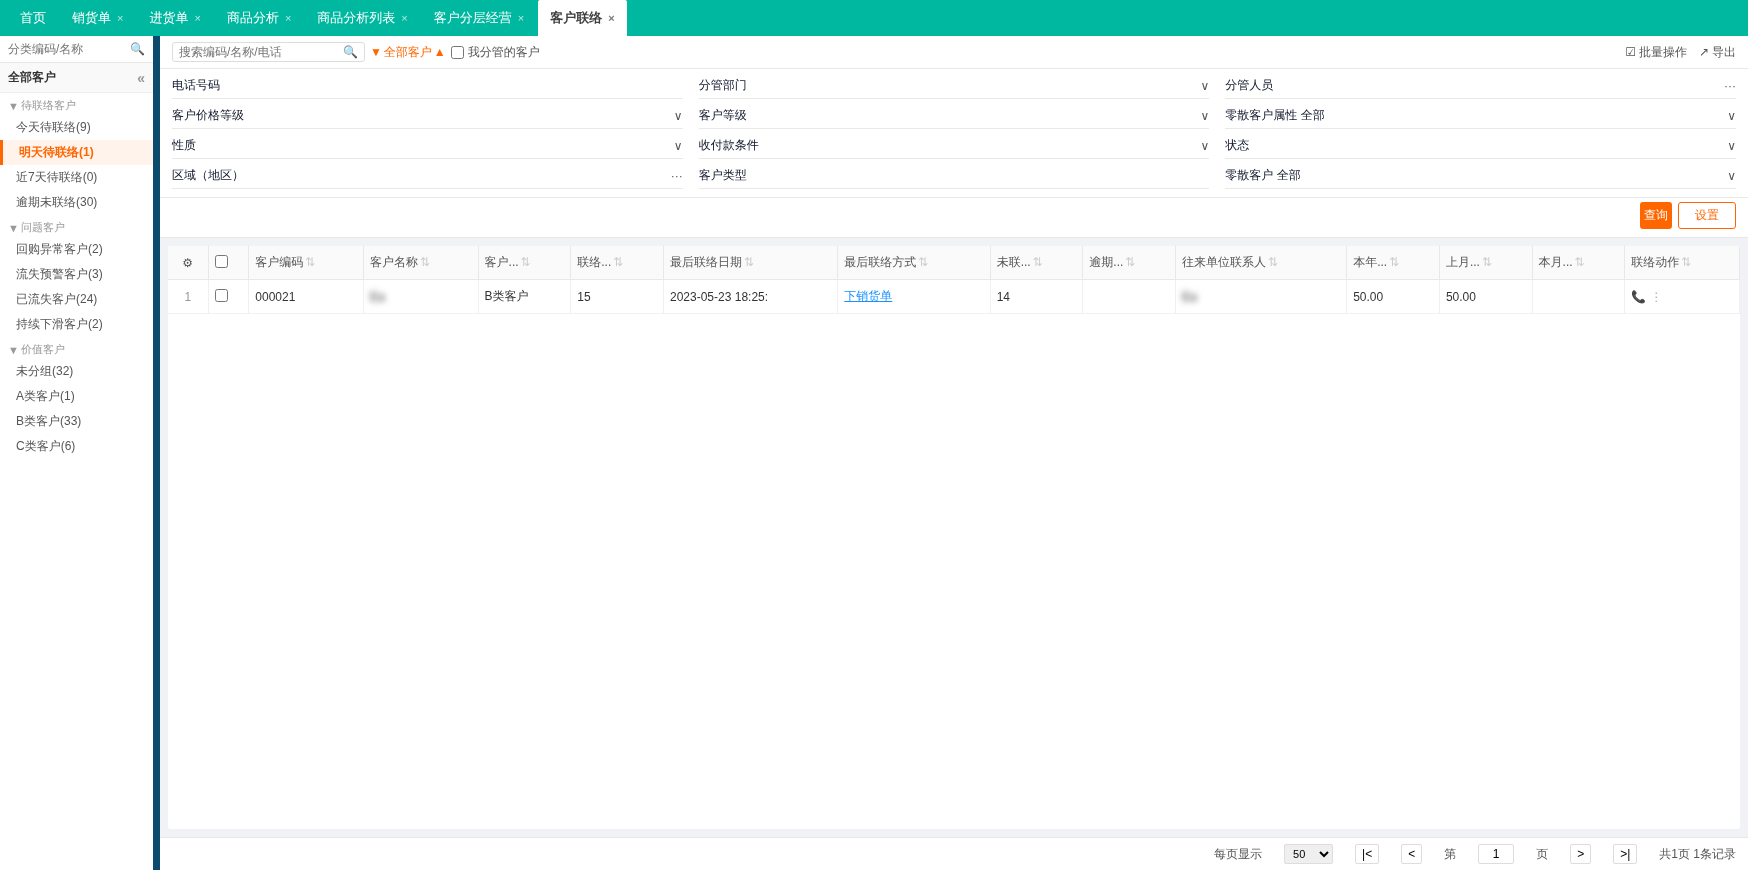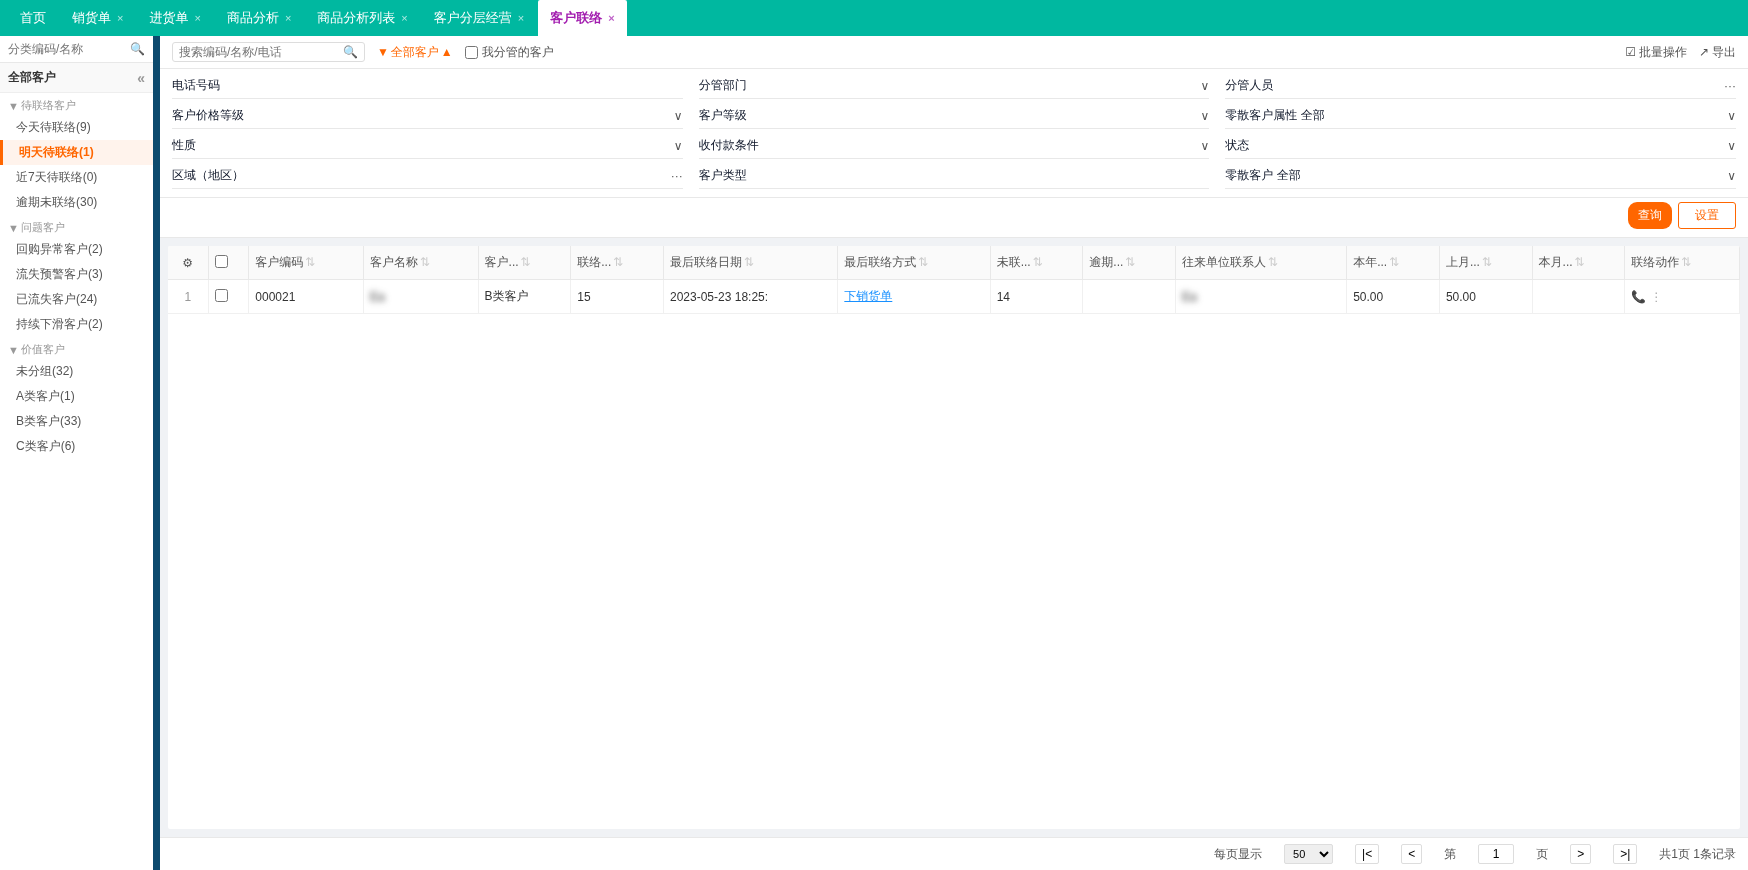--- a/index.html
+++ b/index.html
@@ -18,21 +18,21 @@
       color: #fff;
       padding: 0 12px;
       height: 36px;
       display: flex;
       align-items: center;
       cursor: pointer;
       font-size: 13px;
       white-space: nowrap;
       border-radius: 2px 2px 0 0;
     }
-    .nav-item.active { background: #fff; color: #a21caf; font-weight: bold; }
+    .nav-item.active { background: #fff; color: #404040; font-weight: bold; }
     .nav-item .close-x { margin-left: 6px; font-size: 11px; opacity: 0.7; }
 
     
     .main-layout {
       display: flex;
       height: calc(100vh - 36px);
       overflow: hidden;
     }
 
     
@@ -95,21 +95,21 @@
       overflow: hidden;
       background: #f0f2f5;
     }
 
     
     .search-bar {
       background: #fff;
       padding: 6px 12px;
       display: flex;
       align-items: center;
-      gap: 12px;
+      gap: 5px;
       border-bottom: 1px solid #e8e8e8;
       flex-wrap: wrap;
     }
     .search-input-wrap {
       display: flex;
       align-items: center;
       border: 1px solid #ddd;
       border-radius: 3px;
       padding: 2px 6px;
       gap: 4px;
@@ -182,22 +182,22 @@
       justify-content: space-between;
       cursor: pointer;
       font-size: 12px;
       color: #555;
     }
     .filter-value { flex: 1; }
     .btn-query {
       background: #ff6600;
       color: #fff;
       border: none;
-      padding: 4px 10px;
-      border-radius: 9px;
+      padding: 4px 4px;
+      border-radius: 3px;
       cursor: pointer;
       font-size: 12px;
     }
     .btn-set {
       background: #fff;
       color: #ff6600;
       border: 1px solid #ff6600;
       padding: 4px 16px;
       border-radius: 3px;
       cursor: pointer;

